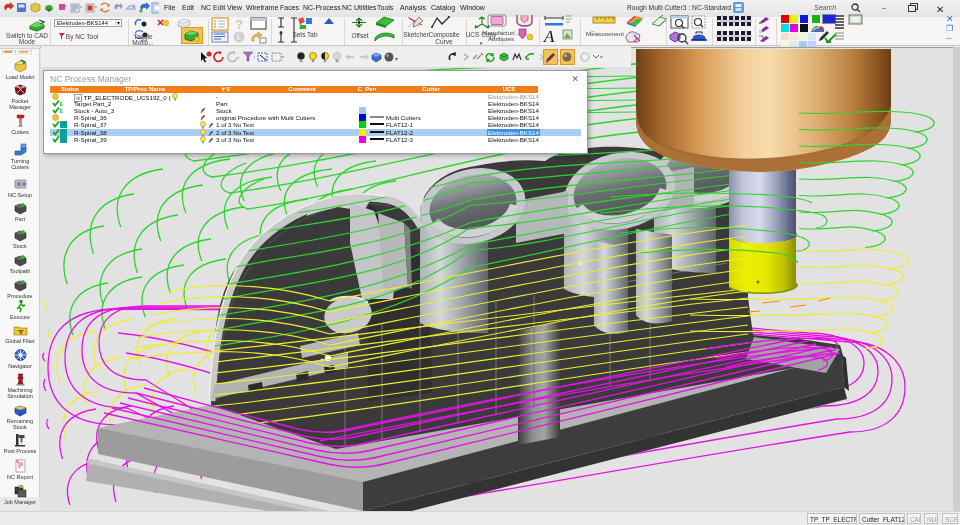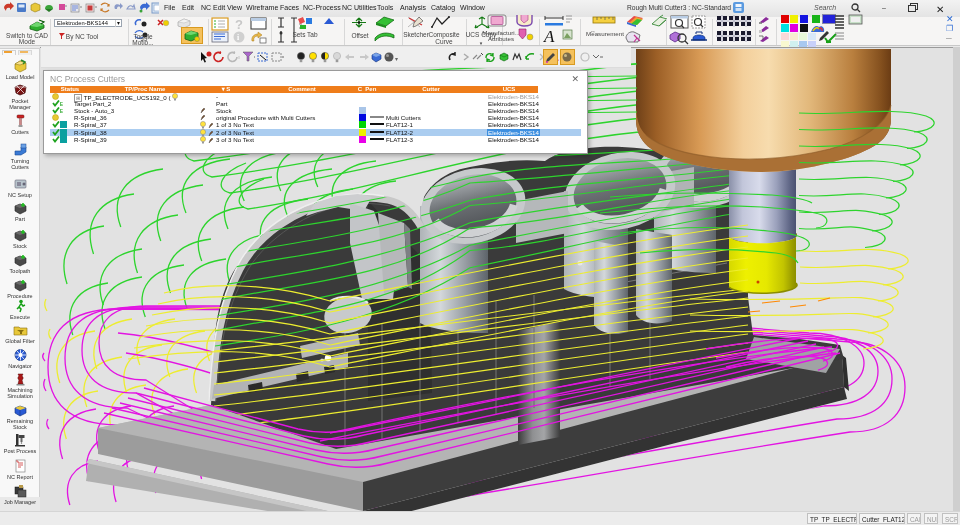--- a/index.html
+++ b/index.html
@@ -887,21 +887,21 @@
 <path d="M706,348 C760,339 800,336 826,338 C840,340 842,347 828,351" fill="none" stroke="#e214e2" stroke-width="1.3"></path>
 <path d="M716,357 C760,348 800,345 821,347 C835,349 837,356 823,360" fill="none" stroke="#e214e2" stroke-width="1.3"></path>
 <path d="M726,366 C760,357 800,354 816,356 C830,358 832,365 818,369" fill="none" stroke="#e214e2" stroke-width="1.3"></path>
 <line x1="762" y1="302" x2="780" y2="300" stroke="#ff8800" stroke-width="1.2"></line>
 <line x1="790" y1="306" x2="806" y2="304" stroke="#ff8800" stroke-width="1.2"></line>
 <line x1="748" y1="311" x2="760" y2="310" stroke="#ff8800" stroke-width="1.2"></line>
 <line x1="818" y1="300" x2="830" y2="297" stroke="#ff8800" stroke-width="1.2"></line>
 </svg>
   </div>
   <div id="ncpm">
-    <div id="ncpmtitle">NC Process Cutters</div>
+    <div id="ncpmtitle">NC Process Manager</div>
     <div id="ncpmx">✕</div>
 <div class="nch" style="left:6px;width:40px">Status</div>
 <div class="nch" style="left:46px;width:110px">TP/Proc Name</div>
 <div class="nch" style="left:156px;width:52px">▾ S</div>
 <div class="nch" style="left:208px;width:100px">Comment</div>
 <div class="nch" style="left:308px;width:30px">C&nbsp; Pen</div>
 <div class="nch" style="left:338px;width:98px">Cutter</div>
 <div class="nch" style="left:436px;width:58px">UCS</div>
 <div class="nrow" style="left:6px;top:21.5px;width:531px">
         <span style="position:absolute;left:2px"><svg width="7" height="7" viewBox="0 0 7 7" style="vertical-align:-1px">

